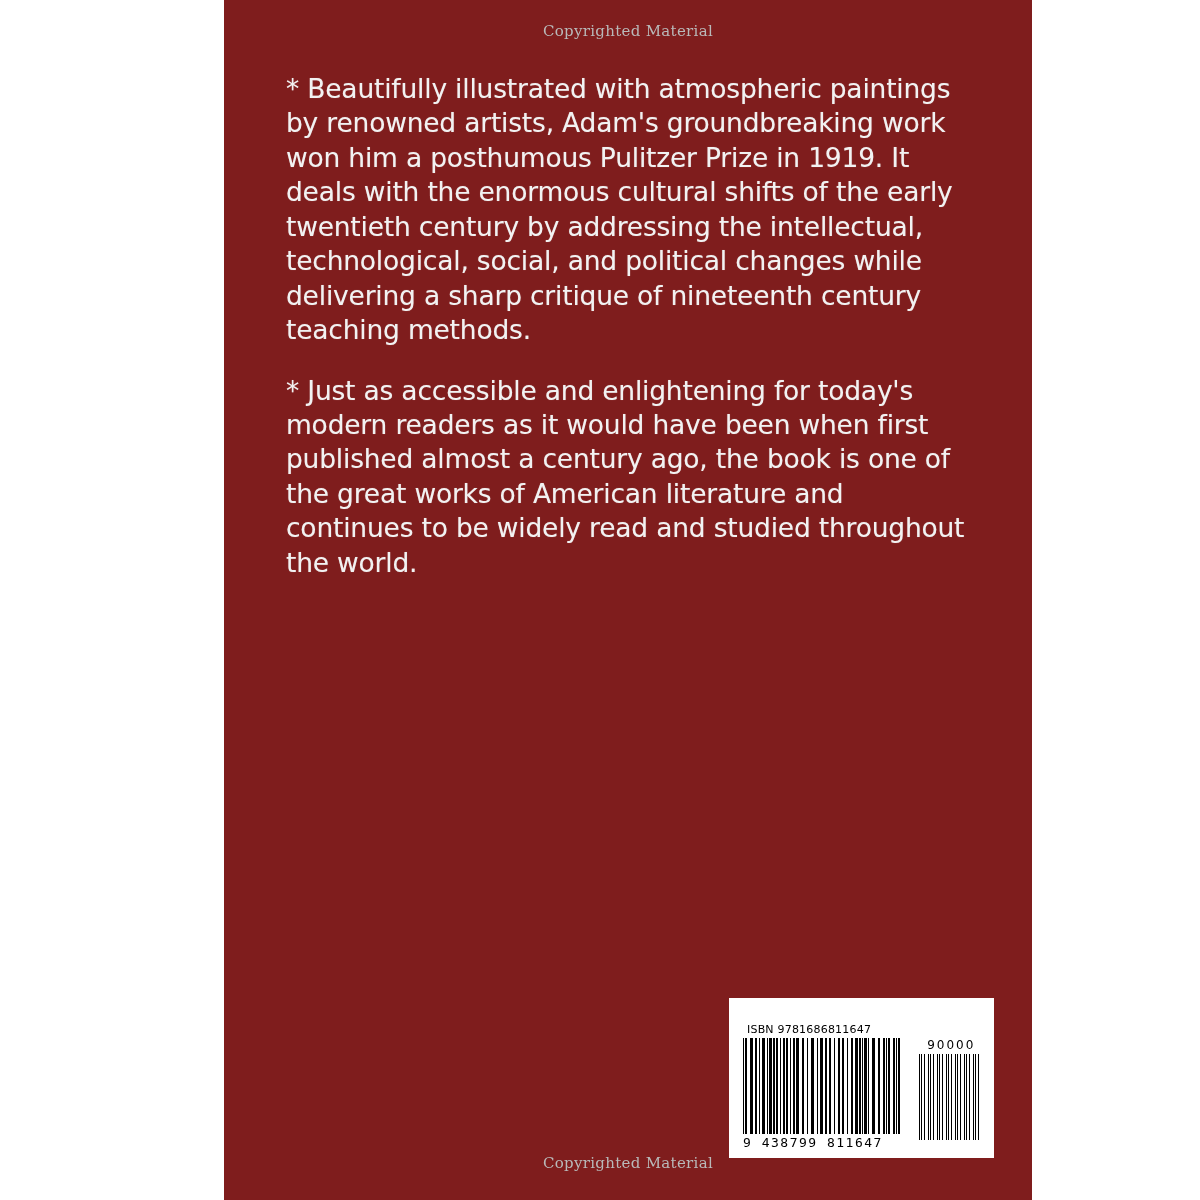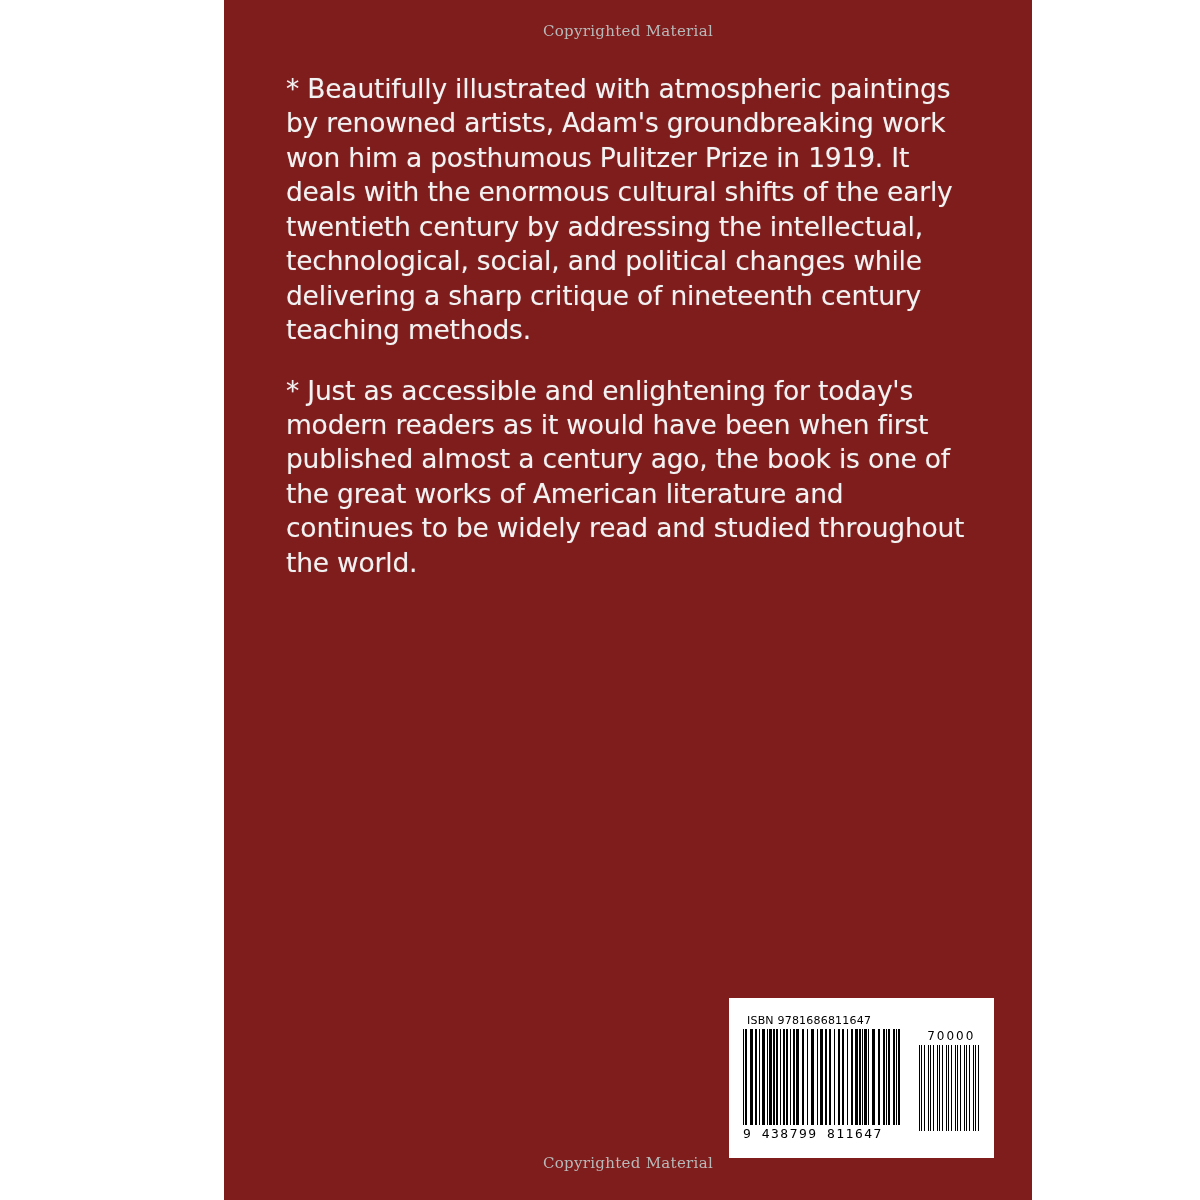--- a/index.html
+++ b/index.html
@@ -69,21 +69,21 @@
   }
   .barcode-box {
     position: absolute;
     right: 38px;
     bottom: 42px;
     width: 265px;
     height: 160px;
     background: #ffffff;
     border: 2px solid #ffffff;
     box-sizing: border-box;
-    padding: 14px 8px 4px 8px;
+    padding: 23px 8px 4px 8px;
   }
   .isbn-label {
     font-family: "DejaVu Sans", sans-serif;
     font-size: 11px;
     color: #000;
     text-align: left;
     margin-left: 8px;
     letter-spacing: 0.2px;
   }
   .barcode-row {
@@ -228,21 +228,21 @@
               <span style="width: 2px;"></span>
               <span style="width: 1px; background: transparent;"></span>
               <span style="width: 1px;"></span>
               <span style="width: 1px; background: transparent;"></span>
               <span style="width: 2px;"></span>
               <span style="width: 3px; background: transparent;"></span>
             </div>
           <div class="ean-digits">9 438799 811647</div>
         </div>
         <div class="addon">
-          <div class="addon-digits">70000</div>
+          <div class="addon-digits">90000</div>
           <div class="bars" id="addon-bars">
               <span style="width: 1px;"></span>
               <span style="width: 1px; background: transparent;"></span>
               <span style="width: 1px;"></span>
               <span style="width: 2px; background: transparent;"></span>
               <span style="width: 1px;"></span>
               <span style="width: 3px; background: transparent;"></span>
               <span style="width: 1px;"></span>
               <span style="width: 1px; background: transparent;"></span>
               <span style="width: 1px;"></span>

